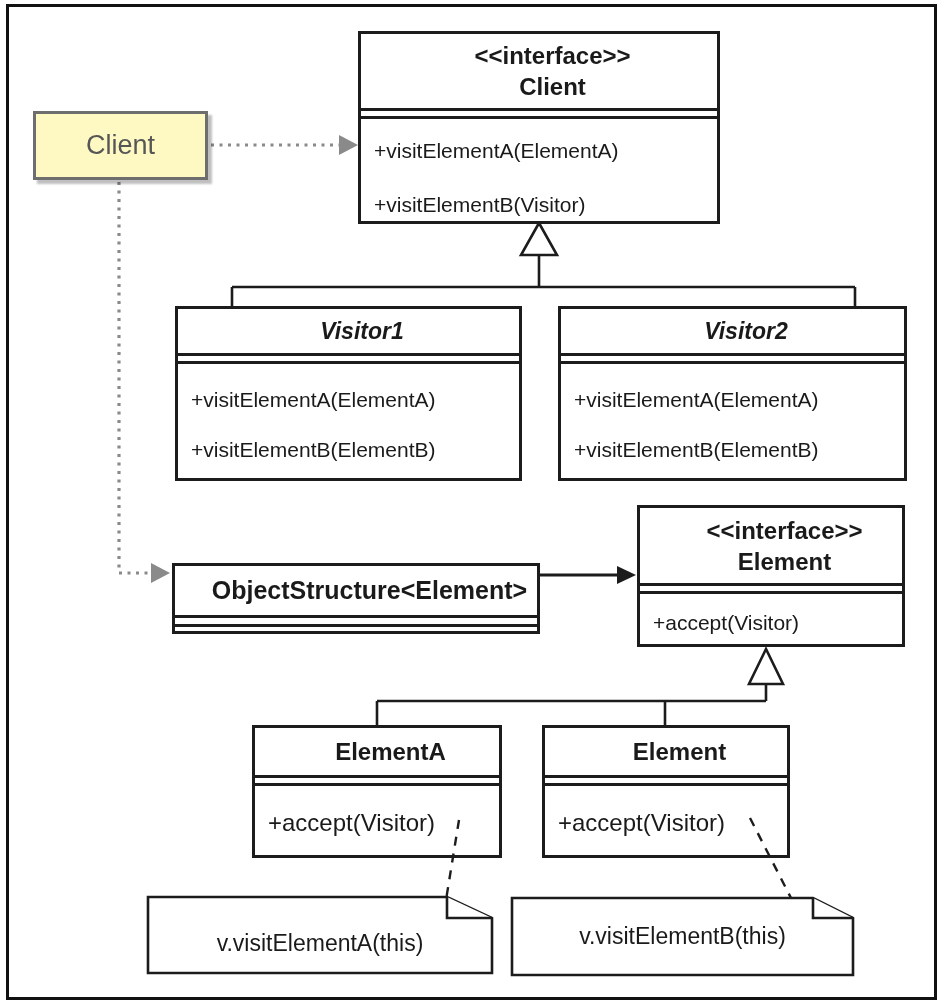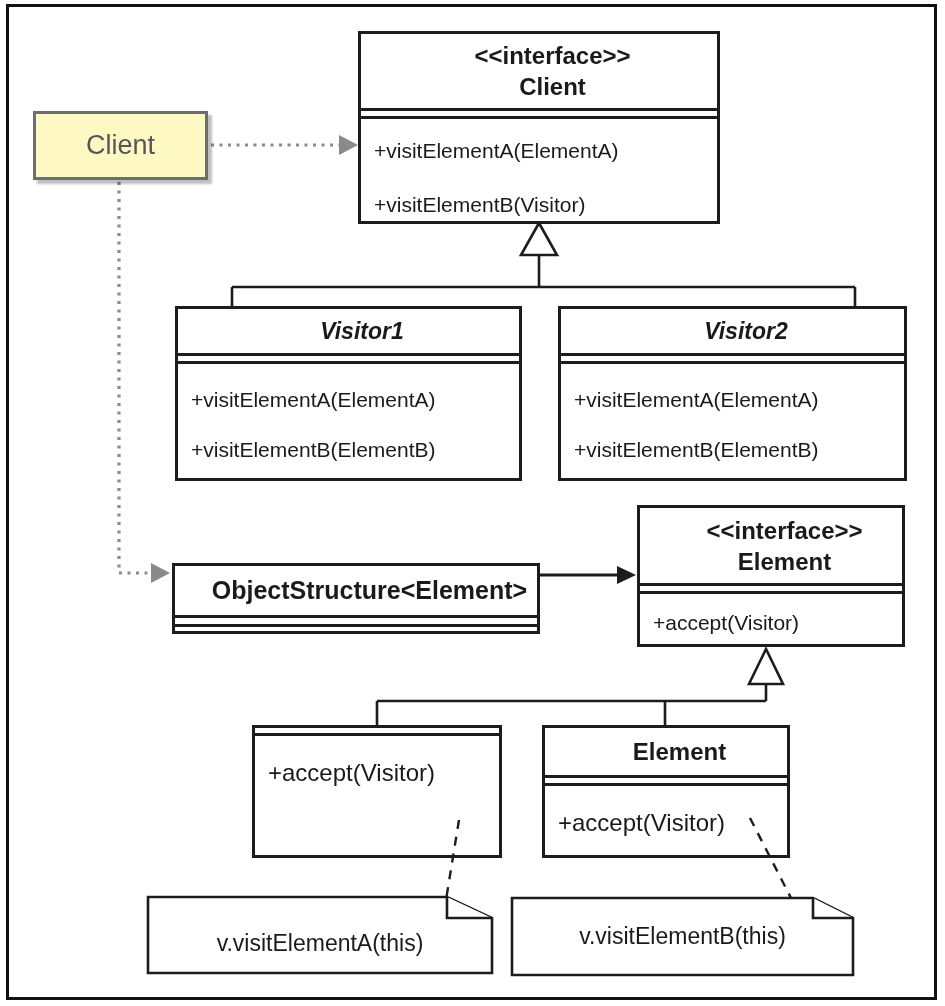--- a/index.html
+++ b/index.html
@@ -161,20 +161,23 @@
       <div>&lt;&lt;interface&gt;&gt;</div>
       <div>Element</div>
     </div>
     <div class="uml-sep"></div>
     <div class="uml-methods">
       <div class="uml-method">+accept(Visitor)</div>
     </div>
   </div>
 
   <div class="uml-box" id="box-elementa">
+    <div class="uml-title">
+      <div>ElementA</div>
+    </div>
     <div class="uml-sep"></div>
     <div class="uml-methods">
       <div class="uml-method">+accept(Visitor)</div>
     </div>
   </div>
 
   <div class="uml-box" id="box-elementb">
     <div class="uml-title">
       <div>Element</div>
     </div>

